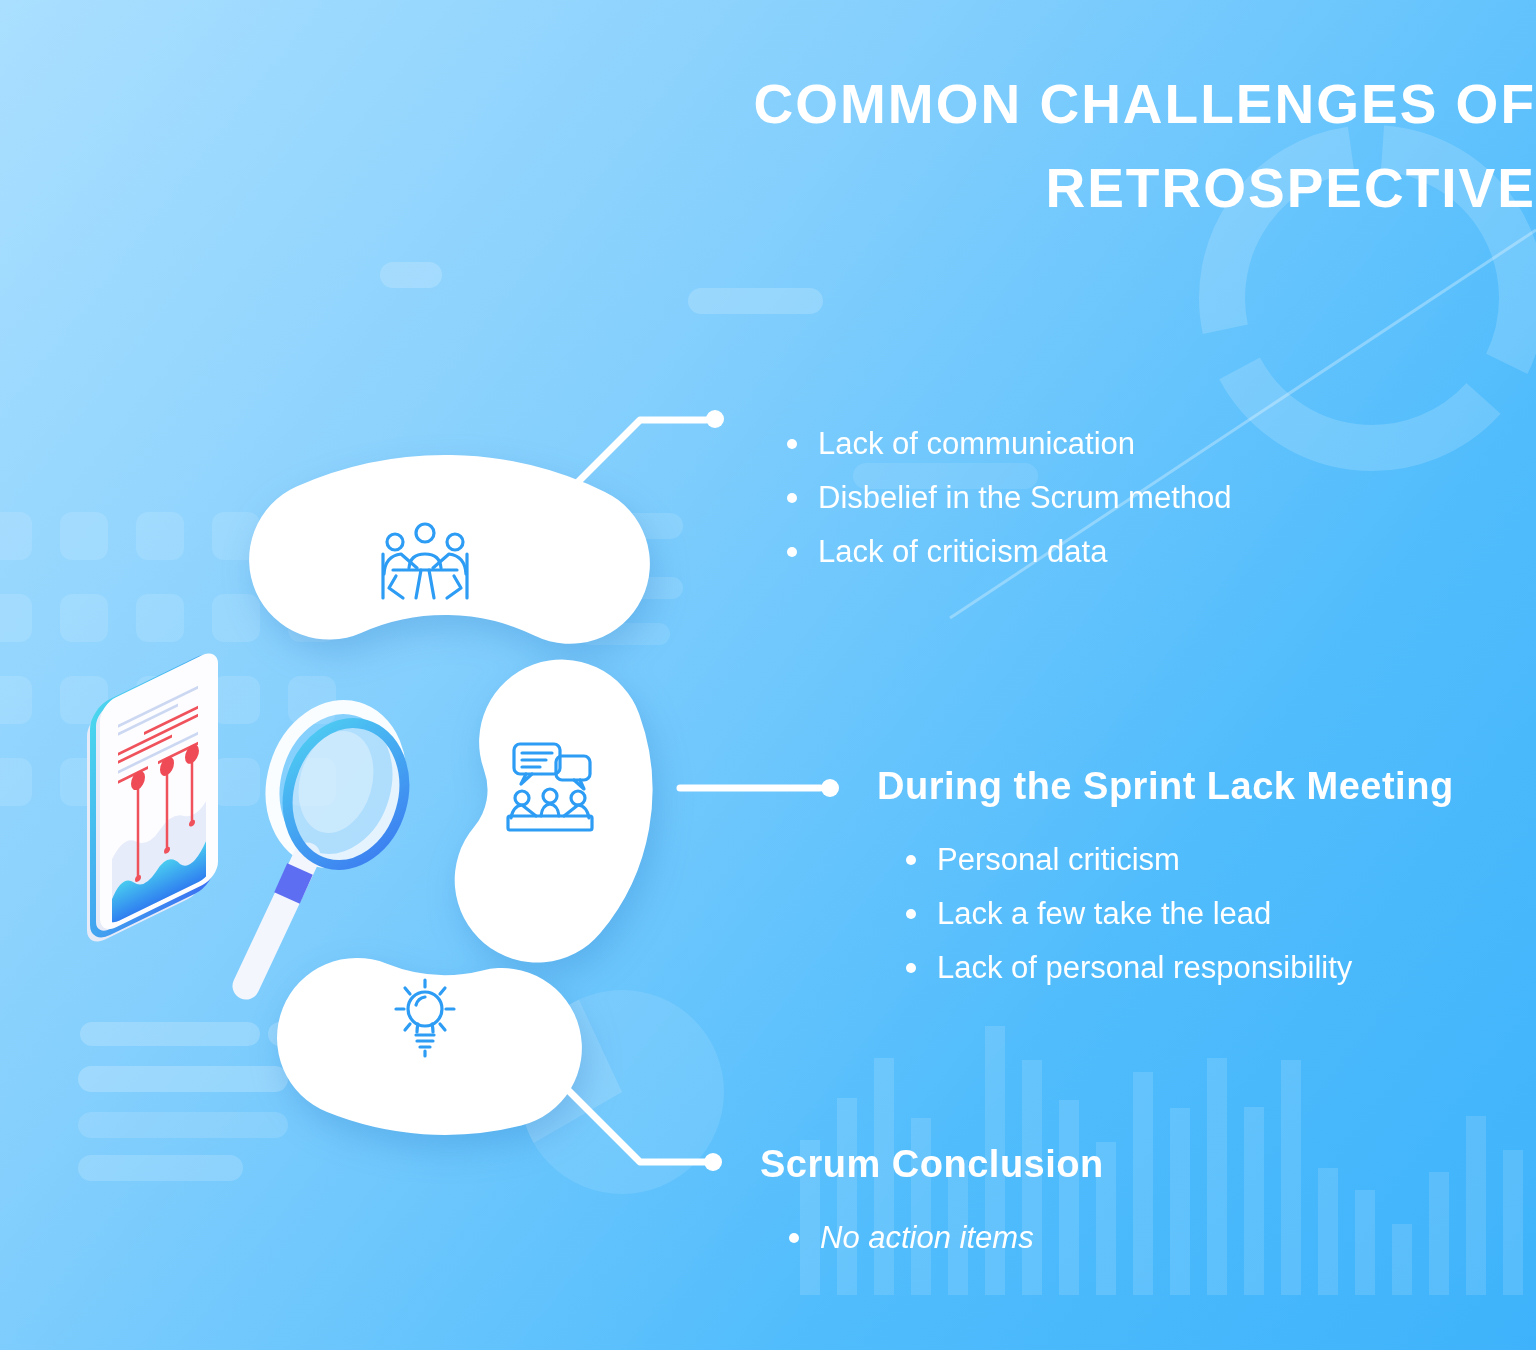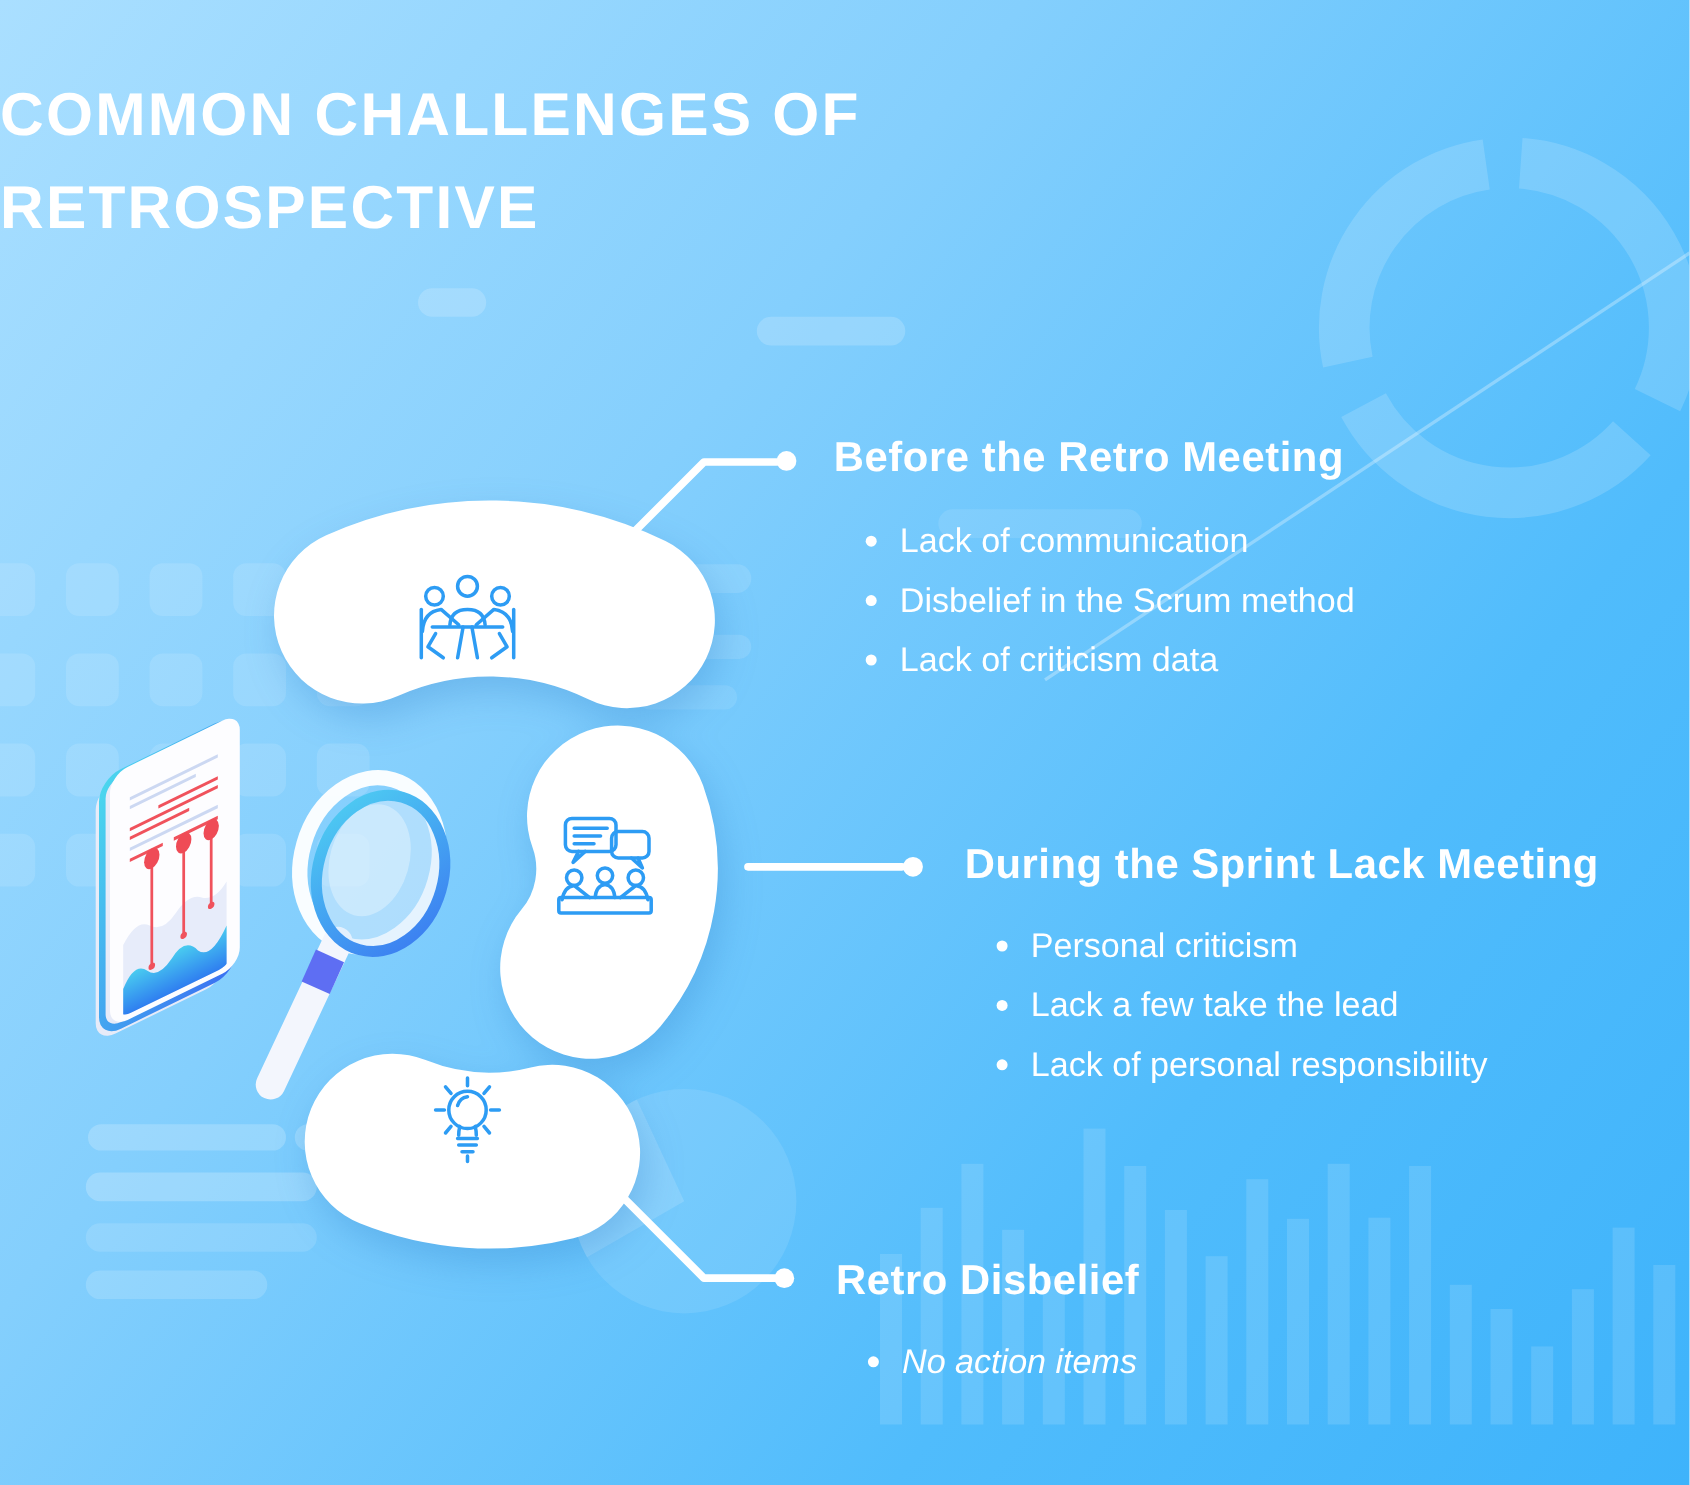--- a/index.html
+++ b/index.html
@@ -3,21 +3,21 @@
 <meta charset="utf-8">
 <style>
   html,body{margin:0;padding:0;background:#dfeefb;}
   .canvas{
     position:relative;width:1536px;height:1350px;overflow:hidden;
     background:linear-gradient(128deg,#aadfff 0%,#84cffd 36%,#50bcfc 72%,#3eb3fb 100%);
     font-family:"Liberation Sans","DejaVu Sans",sans-serif;
   }
   svg.art{position:absolute;left:0;top:0;}
   .title{
-    position:absolute;top:62px;left:0;width:100%;text-align:left;
+    position:absolute;top:62px;left:0;width:100%;text-align:right;
     color:#ffffff;font-size:55px;font-weight:800;letter-spacing:2px;line-height:84px;
     z-index:5;
   }
   .section{position:absolute;color:#ffffff;z-index:5;}
   .section h2{margin:0;font-size:38px;font-weight:700;line-height:48px;letter-spacing:.5px;}
   .section ul{list-style:none;margin:0;padding:0;margin-left:29px;}
   .section li{position:relative;padding-left:31px;font-size:31px;font-weight:400;line-height:54px;}
   .section li::before{
     content:"";position:absolute;left:0;top:22px;width:10px;height:10px;border-radius:50%;background:#ffffff;
   }
@@ -218,37 +218,36 @@
       <ellipse cx="346" cy="794" rx="57" ry="72" fill="none" stroke="url(#ringGrad)" stroke-width="10" transform="rotate(16 346 794)"></ellipse>
     </g>
   </svg>
 
   <div class="title">
     <div>COMMON CHALLENGES OF</div>
     <div>RETROSPECTIVE</div>
   </div>
 
   <div class="section s1">
-    <h2>Before the Retro Meeting</h2>
     <ul>
       <li>Lack of communication</li>
       <li>Disbelief in the Scrum method</li>
       <li>Lack of criticism data</li>
     </ul>
   </div>
 
   <div class="section s2">
     <h2>During the Sprint Lack Meeting</h2>
     <ul>
       <li>Personal criticism</li>
       <li>Lack a few take the lead</li>
       <li>Lack of personal responsibility</li>
     </ul>
   </div>
 
   <div class="section s3">
-    <h2>Retro Disbelief</h2>
+    <h2>Scrum Conclusion</h2>
     <ul>
       <li>No action items</li>
     </ul>
   </div>
 
 </div>
 
 </body></html>

